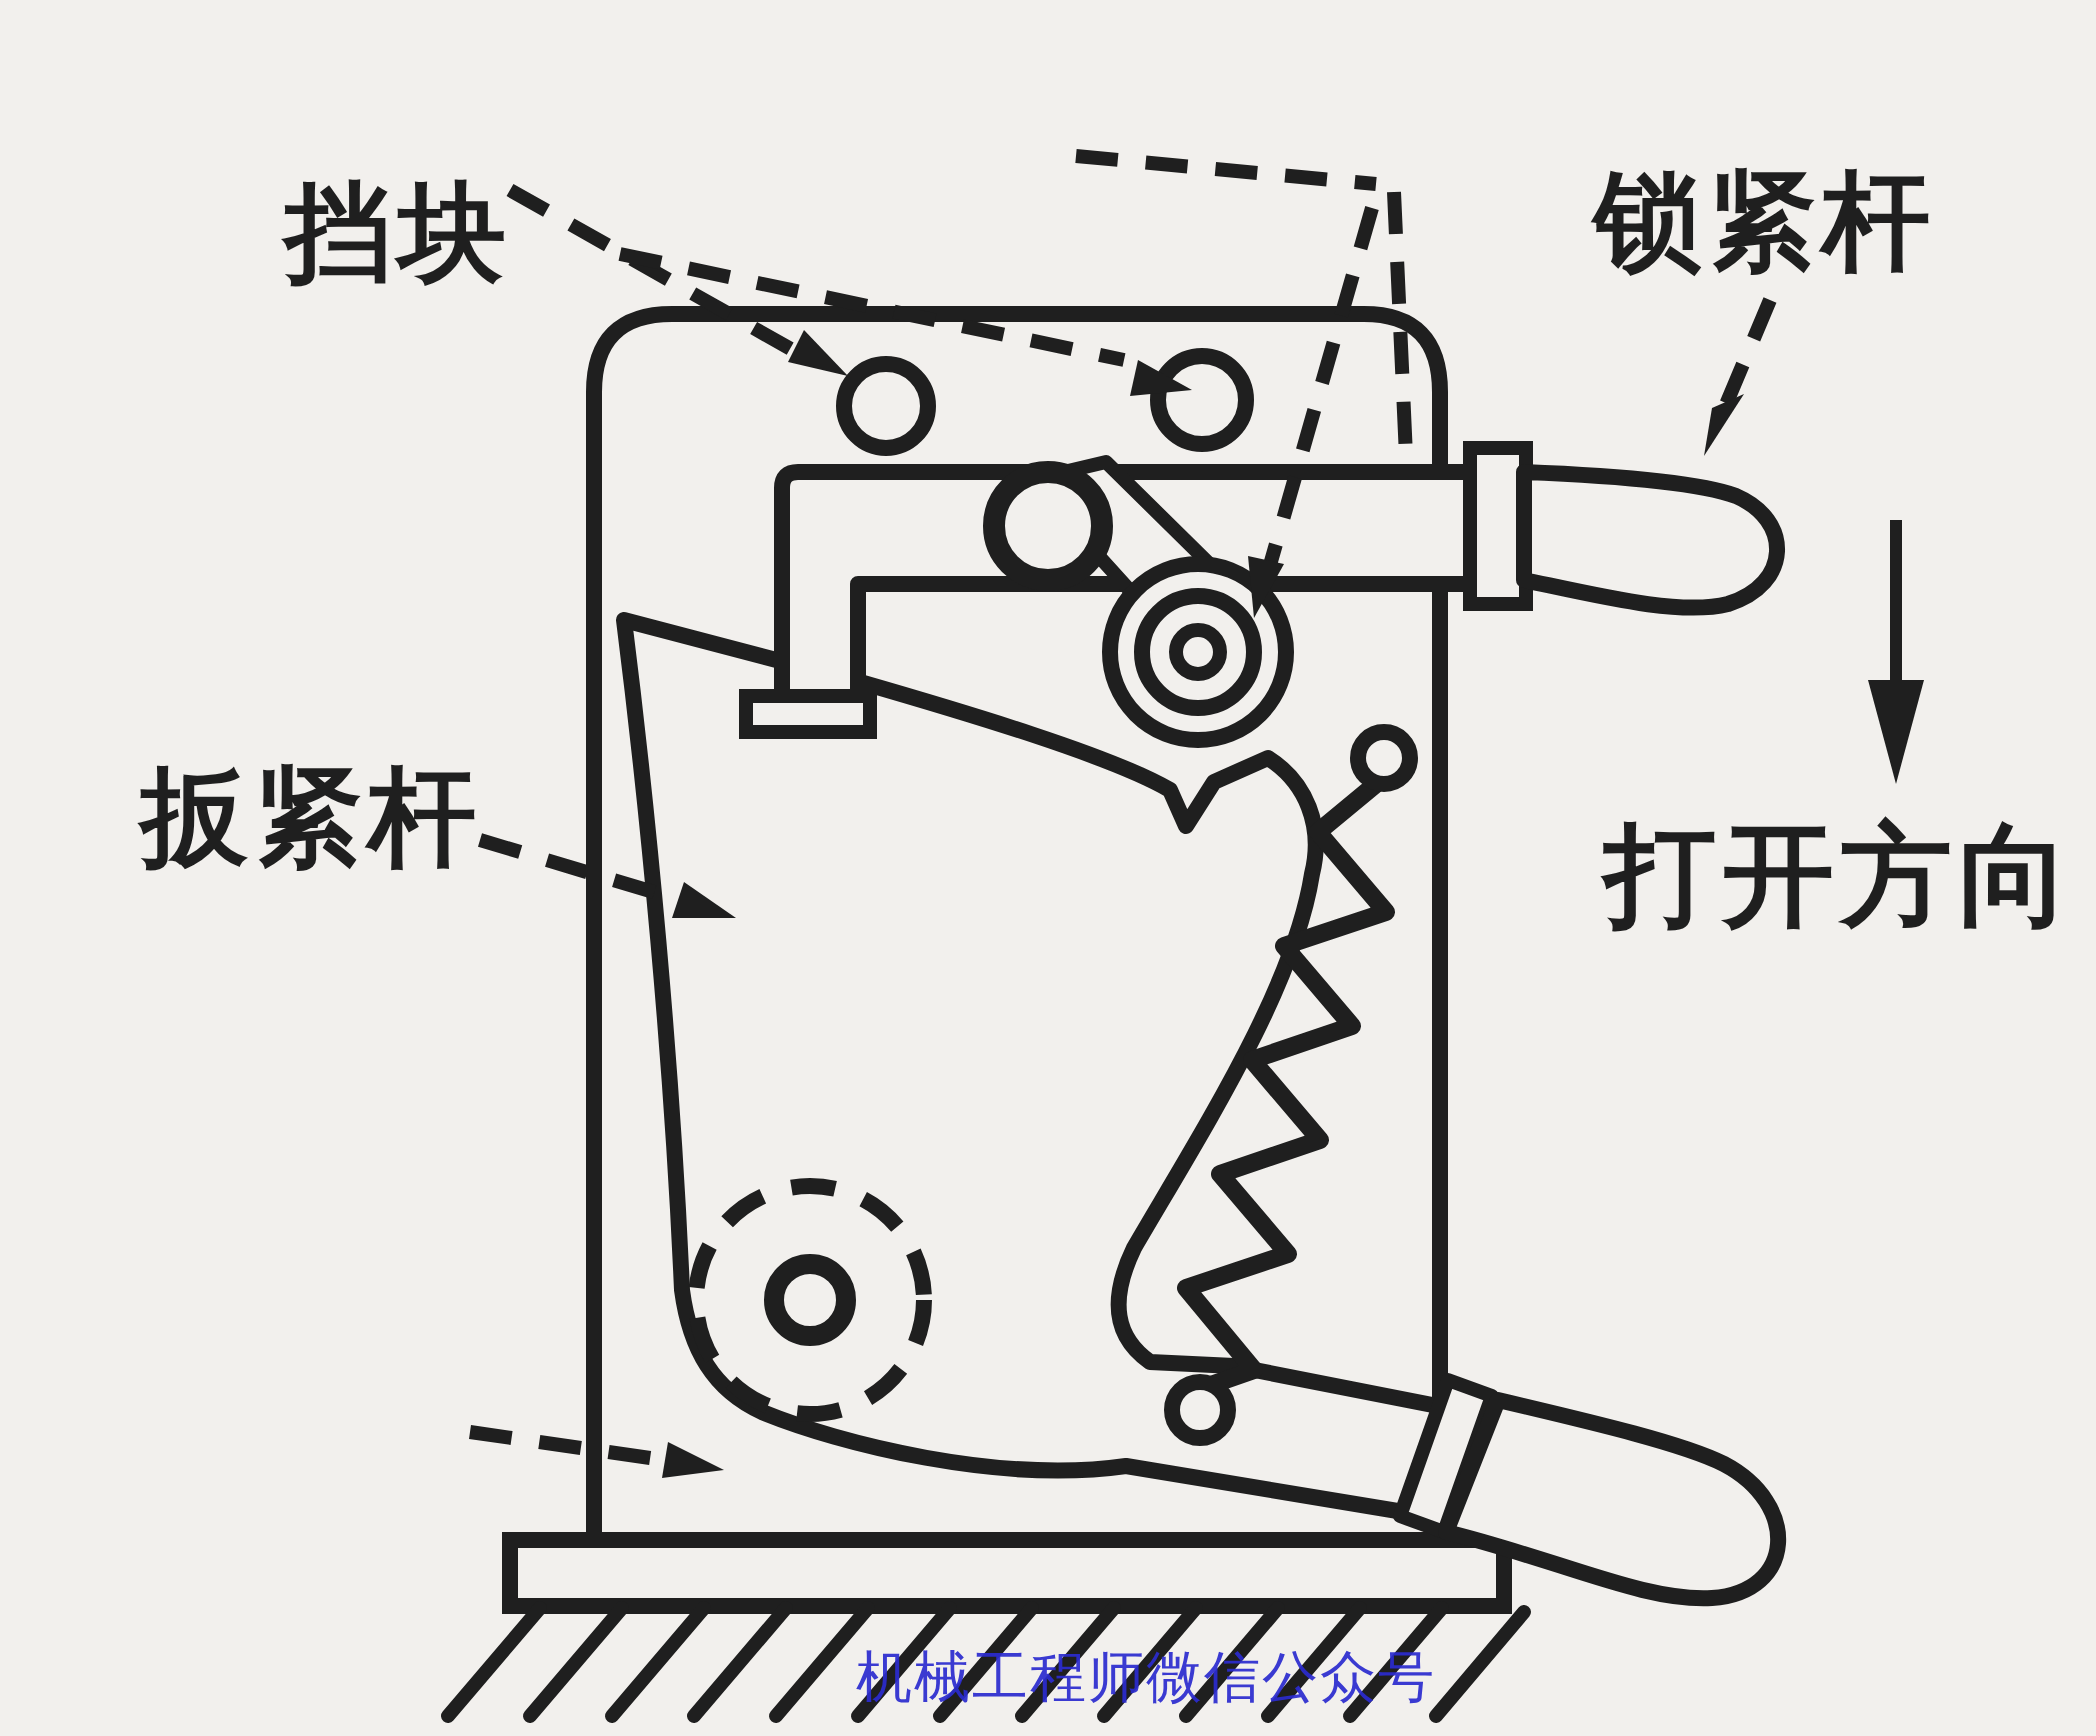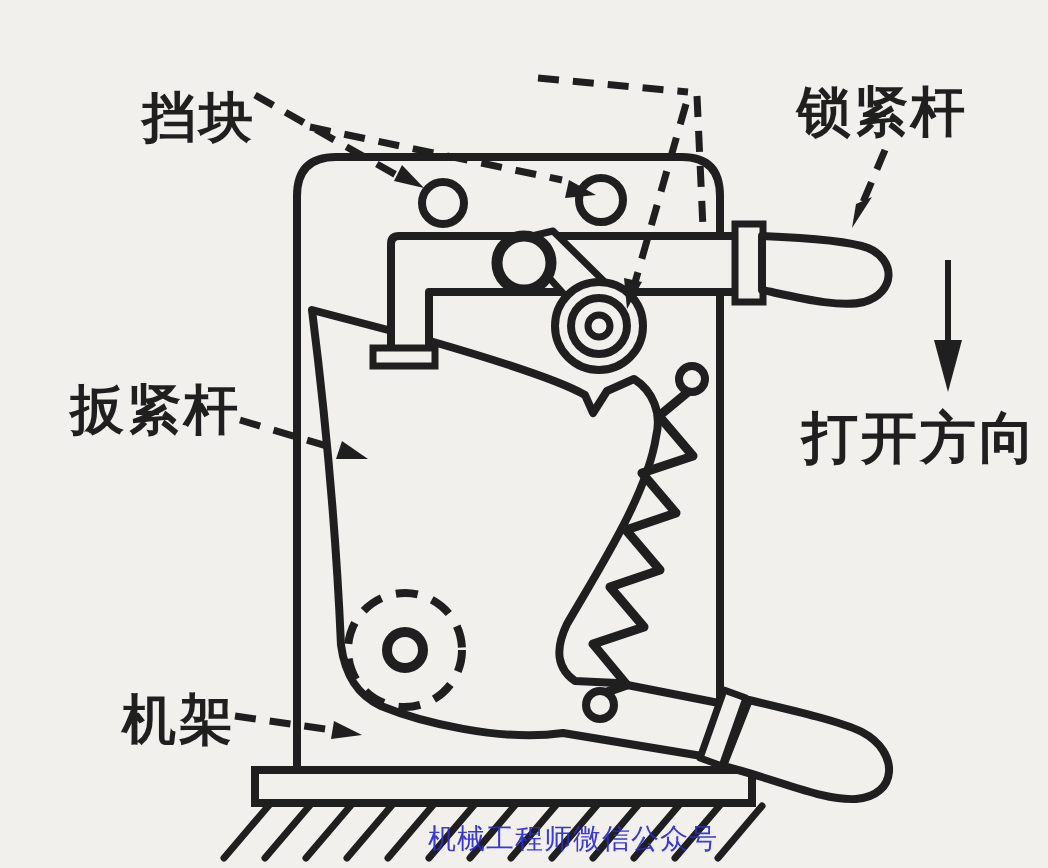--- a/index.html
+++ b/index.html
@@ -154,16 +154,15 @@
     <g>
       <line class="s" stroke-width="6" x1="948" y1="260" x2="948" y2="345"></line>
       <polygon class="ink" points="948,392 934,340 962,340"></polygon>
     </g>
   </svg>
 
   <div class="lbl" id="lbl-dangkuai">挡块</div>
   <div class="lbl" id="lbl-banjin-gan">扳紧杆</div>
   <div class="lbl" id="lbl-suojin-gan">锁紧杆</div>
   <div class="lbl" id="lbl-dakai-fangxiang">打开方向</div>
-  <div class="lbl" id="lbl-jijia">机架</div>
 
   <div id="watermark">机械工程师微信公众号</div>
 </div>
 
 </body></html>

